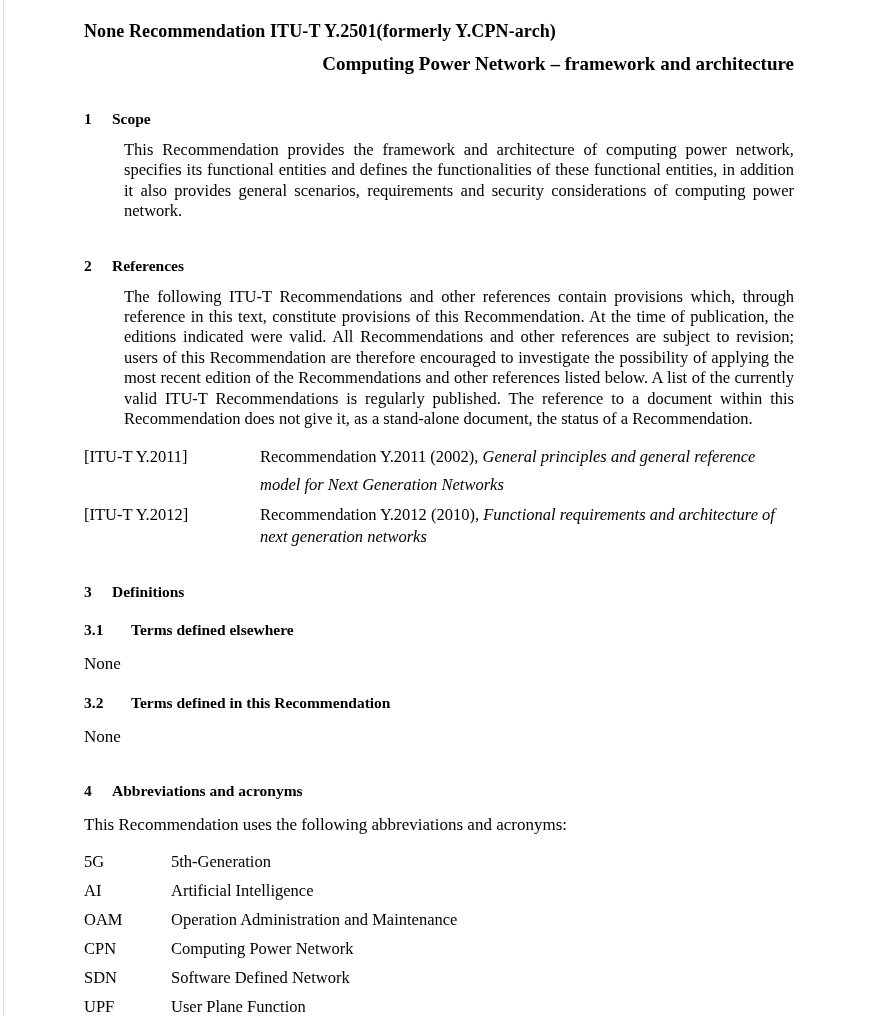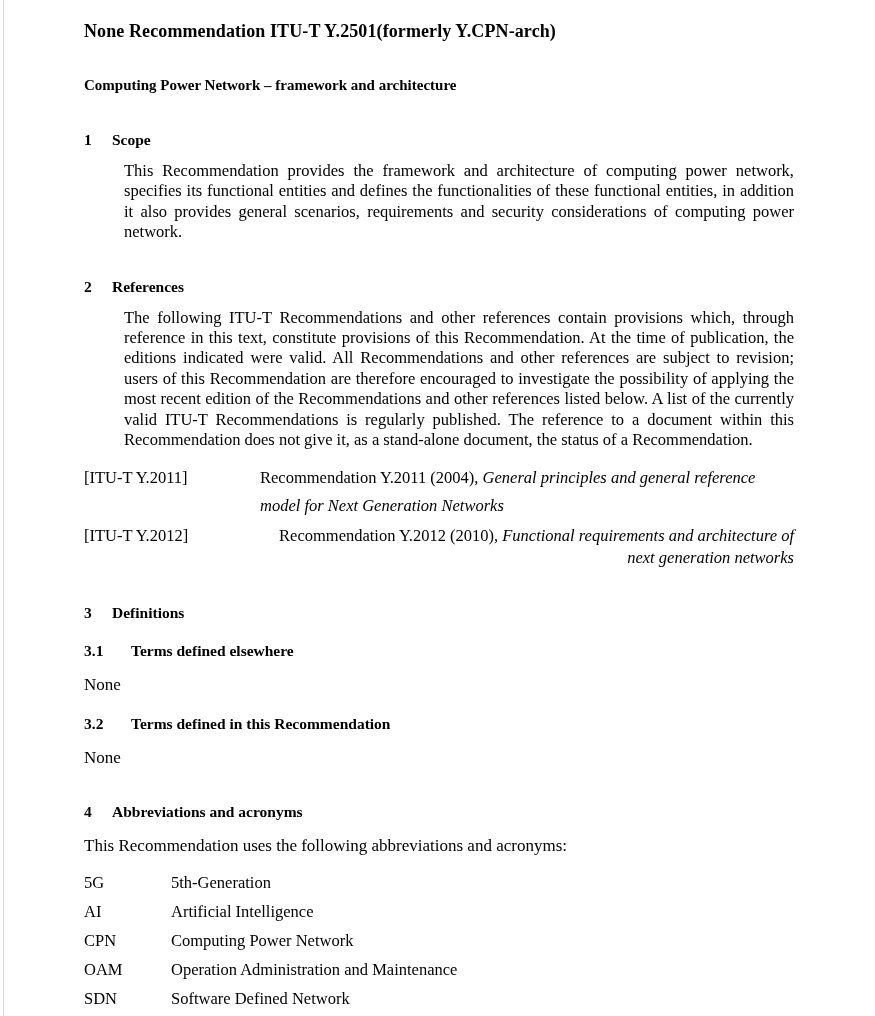--- a/index.html
+++ b/index.html
@@ -37,25 +37,25 @@
   
   .doc-title {
     font-size: 18px;
     font-weight: bold;
     line-height: 22px;
     margin-top: 20px;
     text-align: left;
     letter-spacing: 0.1px;
   }
   .doc-subtitle {
-    font-size: 15px;
+    font-size: 19px;
     font-weight: bold;
     line-height: 22px;
-    margin-top: 32px;
-    text-align: left;
+    margin-top: 11px;
+    text-align: right;
   }
 
   
   .heading {
     font-size: 15.5px;
     font-weight: bold;
     line-height: 19px;
     display: flex;
     align-items: baseline;
   }
@@ -107,21 +107,21 @@
   .ref-entry .ref-tag {
     width: 176px;
     flex: 0 0 176px;
     line-height: 27px;
   }
   .ref-entry .ref-body {
     flex: 1 1 auto;
   }
   .ref-entry.loose .ref-body { line-height: 28px; }
   .ref-entry.tight .ref-tag  { line-height: 22px; }
-  .ref-entry.tight .ref-body { line-height: 22px; text-align: right; }
+  .ref-entry.tight .ref-body { line-height: 22px; }
   .ref-entry.tight { margin-top: 5px; }
   .ref-title { font-style: italic; }
 
   
   .abbr-list { margin-top: 12px; }
   .abbr-row {
     display: flex;
     align-items: baseline;
     font-size: 16.5px;
     line-height: 29px;
@@ -151,21 +151,21 @@
 
   <div class="heading h1">
     <span class="num">2</span>
     <span>References</span>
   </div>
   <div class="body-par last-line-natural">The following ITU-T Recommendations and other references contain provisions which, through reference in this text, constitute provisions of this Recommendation. At the time of publication, the editions indicated were valid. All Recommendations and other references are subject to revision; users of this Recommendation are therefore encouraged to investigate the possibility of applying the most recent edition of the Recommendations and other references listed below. A list of the currently valid ITU-T Recommendations is regularly published. The reference to a document within this Recommendation does not give it, as a stand-alone document, the status of a Recommendation.</div>
 
   <div class="ref-list">
     <div class="ref-entry loose">
       <span class="ref-tag">[ITU-T Y.2011]</span>
-      <span class="ref-body"><span>Recommendation Y.2011 (2004), </span><span class="ref-title">General principles and general reference model for Next Generation Networks</span></span>
+      <span class="ref-body"><span>Recommendation Y.2011 (2002), </span><span class="ref-title">General principles and general reference model for Next Generation Networks</span></span>
     </div>
 
     <div class="ref-entry tight">
       <span class="ref-tag">[ITU-T Y.2012]</span>
       <span class="ref-body"><span>Recommendation Y.2012 (2010), </span><span class="ref-title">Functional requirements and architecture of next generation networks</span></span>
     </div>
   </div>
 
   <div class="heading h1">
     <span class="num">3</span>
@@ -193,28 +193,28 @@
   <div class="abbr-list">
     <div class="abbr-row">
       <span class="abbr-term">5G</span>
       <span class="abbr-def">5th-Generation</span>
     </div>
     <div class="abbr-row">
       <span class="abbr-term">AI</span>
       <span class="abbr-def">Artificial Intelligence</span>
     </div>
     <div class="abbr-row">
+      <span class="abbr-term">OAM</span>
+      <span class="abbr-def">Operation Administration and Maintenance</span>
+    </div>
+    <div class="abbr-row">
       <span class="abbr-term">CPN</span>
       <span class="abbr-def">Computing Power Network</span>
     </div>
     <div class="abbr-row">
-      <span class="abbr-term">OAM</span>
-      <span class="abbr-def">Operation Administration and Maintenance</span>
-    </div>
-    <div class="abbr-row">
       <span class="abbr-term">SDN</span>
       <span class="abbr-def">Software Defined Network</span>
     </div>
     <div class="abbr-row">
       <span class="abbr-term">UPF</span>
       <span class="abbr-def">User Plane Function</span>
     </div>
     <div class="abbr-row">
       <span class="abbr-term">V2X</span>
       <span class="abbr-def">Vehicle to X</span>

